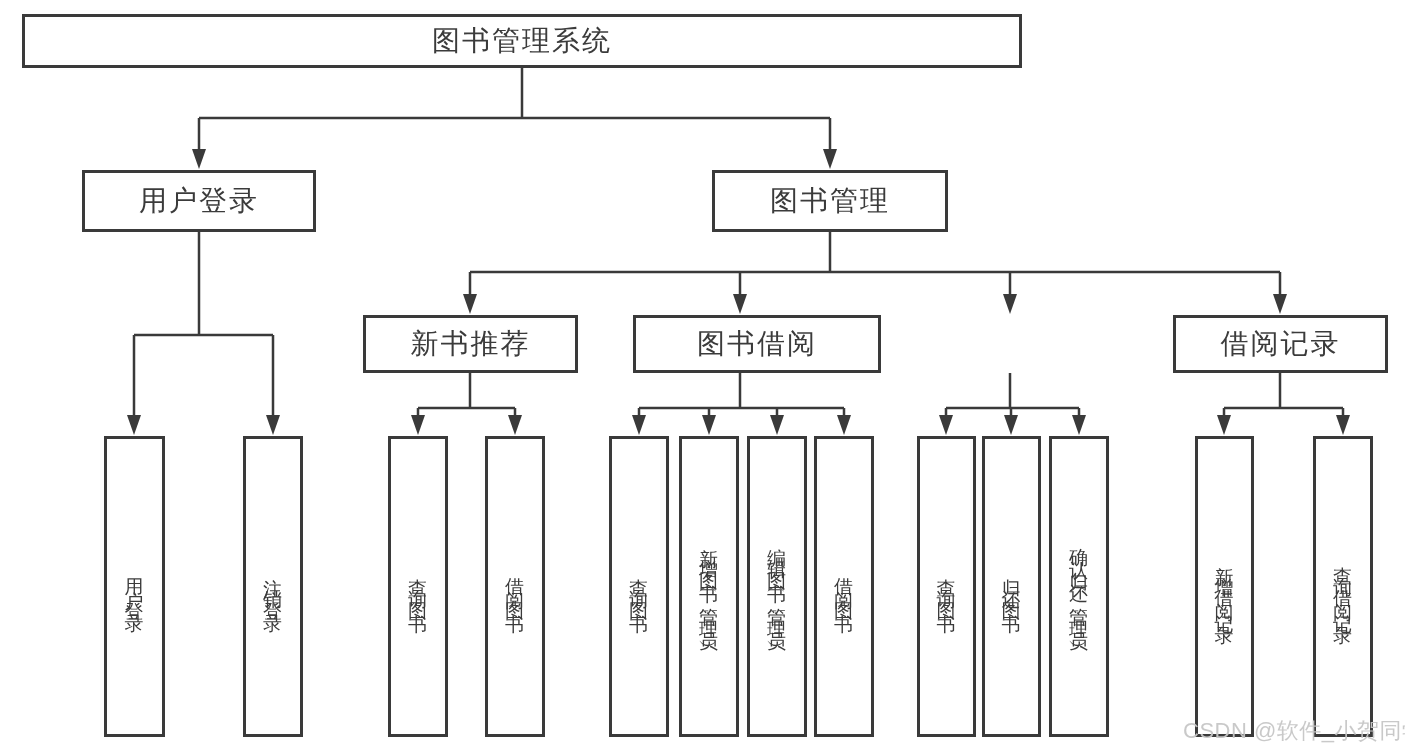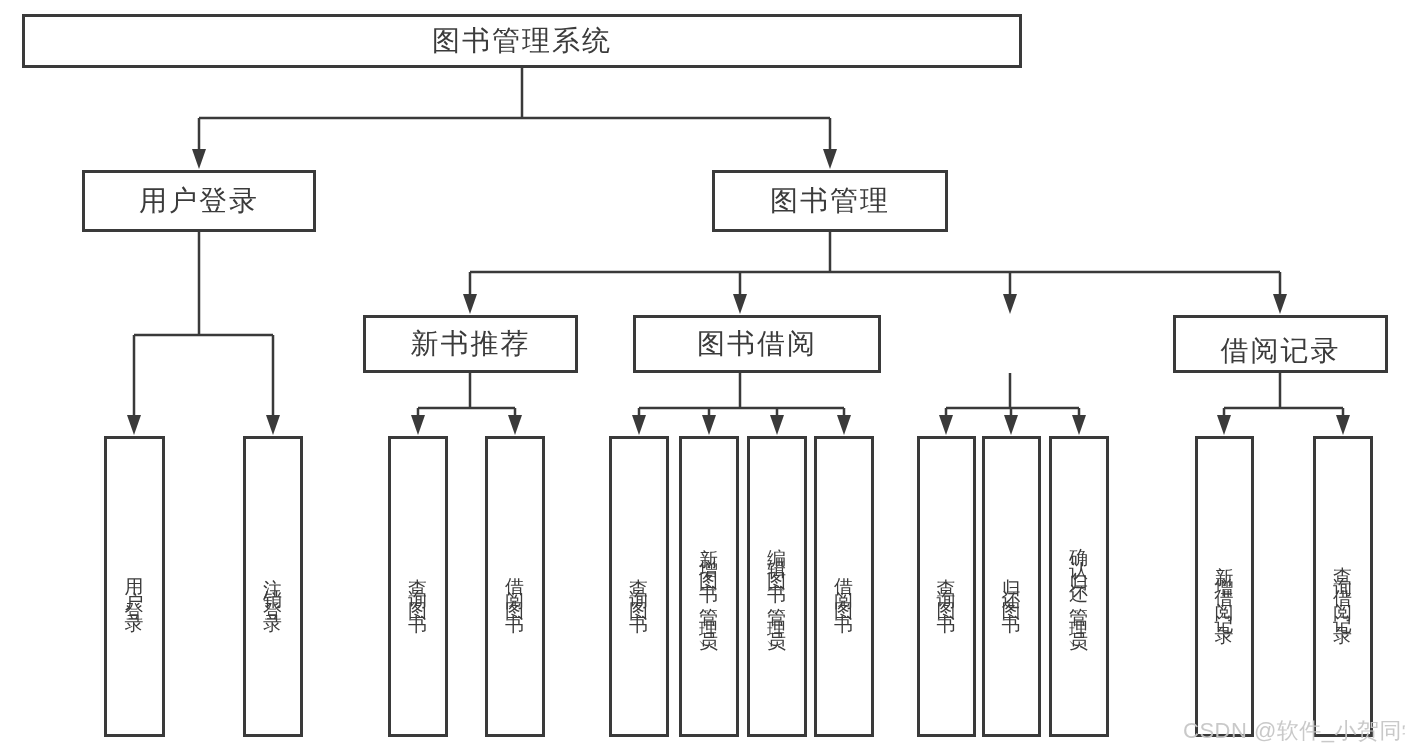--- a/index.html
+++ b/index.html
@@ -96,21 +96,21 @@
   <div class="node hnode" style="left:712px; top:170px; width:236px; height:62px;justify-content:center;">
     <span>图书管理</span>
   </div>
 
   <div class="node hnode" style="left:363px; top:315px; width:215px; height:58px;">
     <span>新书推荐</span>
   </div>
   <div class="node hnode" style="left:633px; top:315px; width:248px; height:58px;">
     <span>图书借阅</span>
   </div>
-  <div class="node hnode" style="left:1173px; top:315px; width:215px; height:58px;align-items:flex-end;">
+  <div class="node hnode" style="left:1173px; top:315px; width:215px; height:58px;">
     <span>借阅记录</span>
   </div>
 
   <div class="node vnode" style="left:104px; top:436px; width:61px; height:301px;">
     <span class="vtext">用户登录</span>
   </div>
   <div class="node vnode" style="left:243px; top:436px; width:60px; height:301px;">
     <span class="vtext">注销登录</span>
   </div>
 

